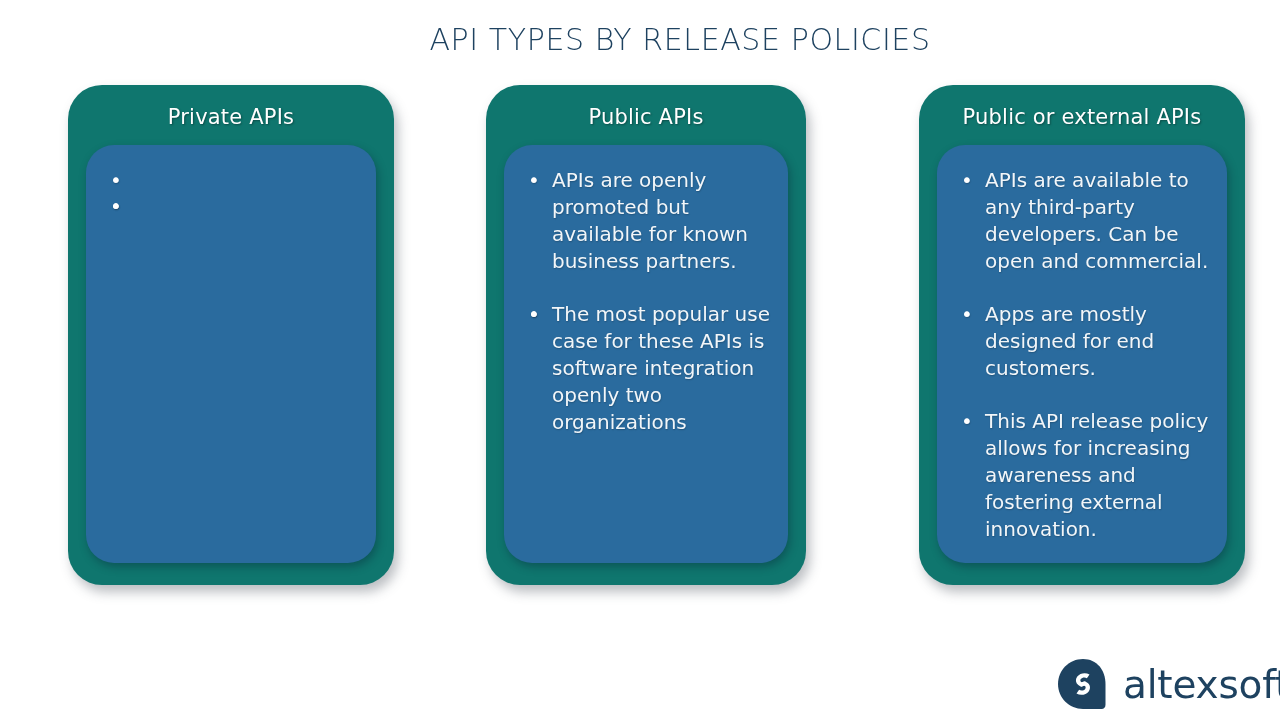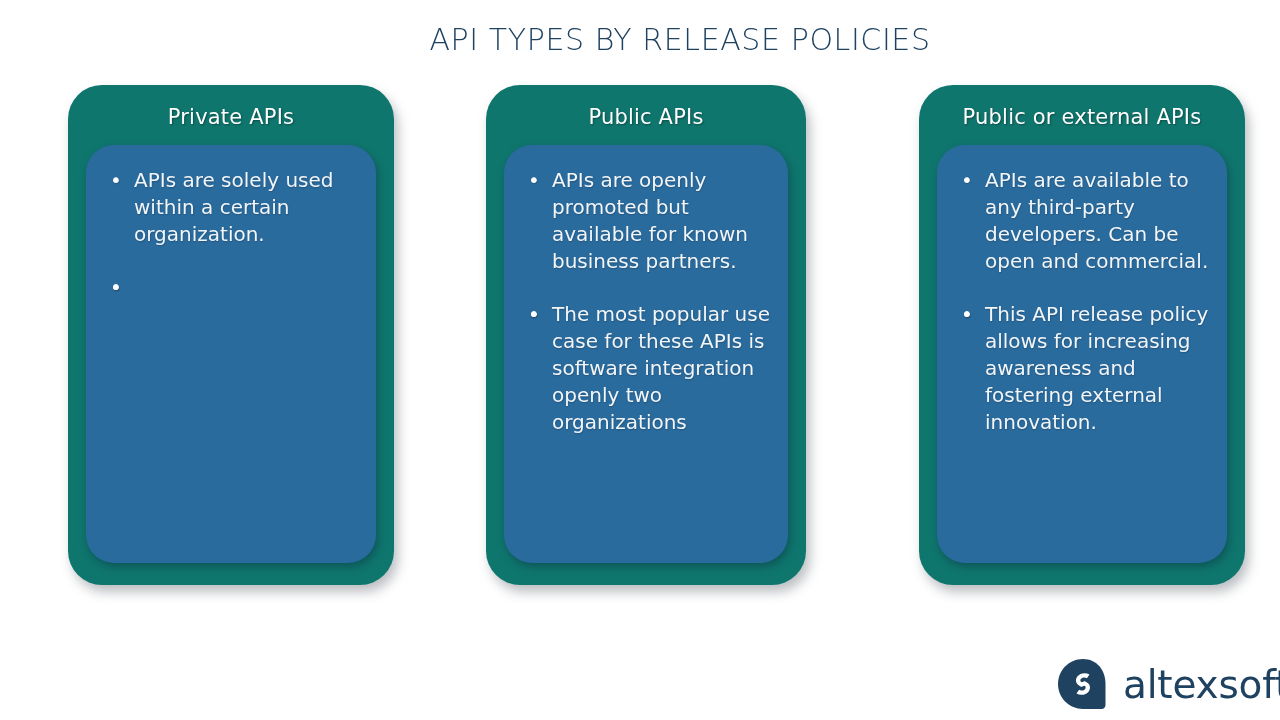--- a/index.html
+++ b/index.html
@@ -133,21 +133,20 @@
 <div id="slide">
 
   <div class="slide-title">API TYPES BY RELEASE POLICIES</div>
 
   <div class="card card-1">
     <div class="card-title">Private APIs</div>
     <div class="card-body">
       <ul class="bullet-list">
         <li class="bullet-item">
           <span class="bullet-marker">•</span>
-          <span>APIs are solely used within a certain organization.</span>
         </li>
         <li class="bullet-item">
           <span class="bullet-marker">•</span>
         </li>
         <li class="bullet-item">
           <span class="bullet-marker">•</span>
         </li>
       </ul>
     </div>
   </div>
@@ -174,20 +173,21 @@
   <div class="card card-3">
     <div class="card-title">Public or external APIs</div>
     <div class="card-body">
       <ul class="bullet-list">
         <li class="bullet-item">
           <span class="bullet-marker">•</span>
           <span>APIs are available to any third-party developers. Can be open and commercial.</span>
         </li>
         <li class="bullet-item">
           <span class="bullet-marker">•</span>
+          <span>Apps are mostly designed for end customers.</span>
         </li>
         <li class="bullet-item">
           <span class="bullet-marker">•</span>
           <span>This API release policy allows for increasing awareness and fostering external innovation.</span>
         </li>
       </ul>
     </div>
   </div>
 
   <div class="logo">

